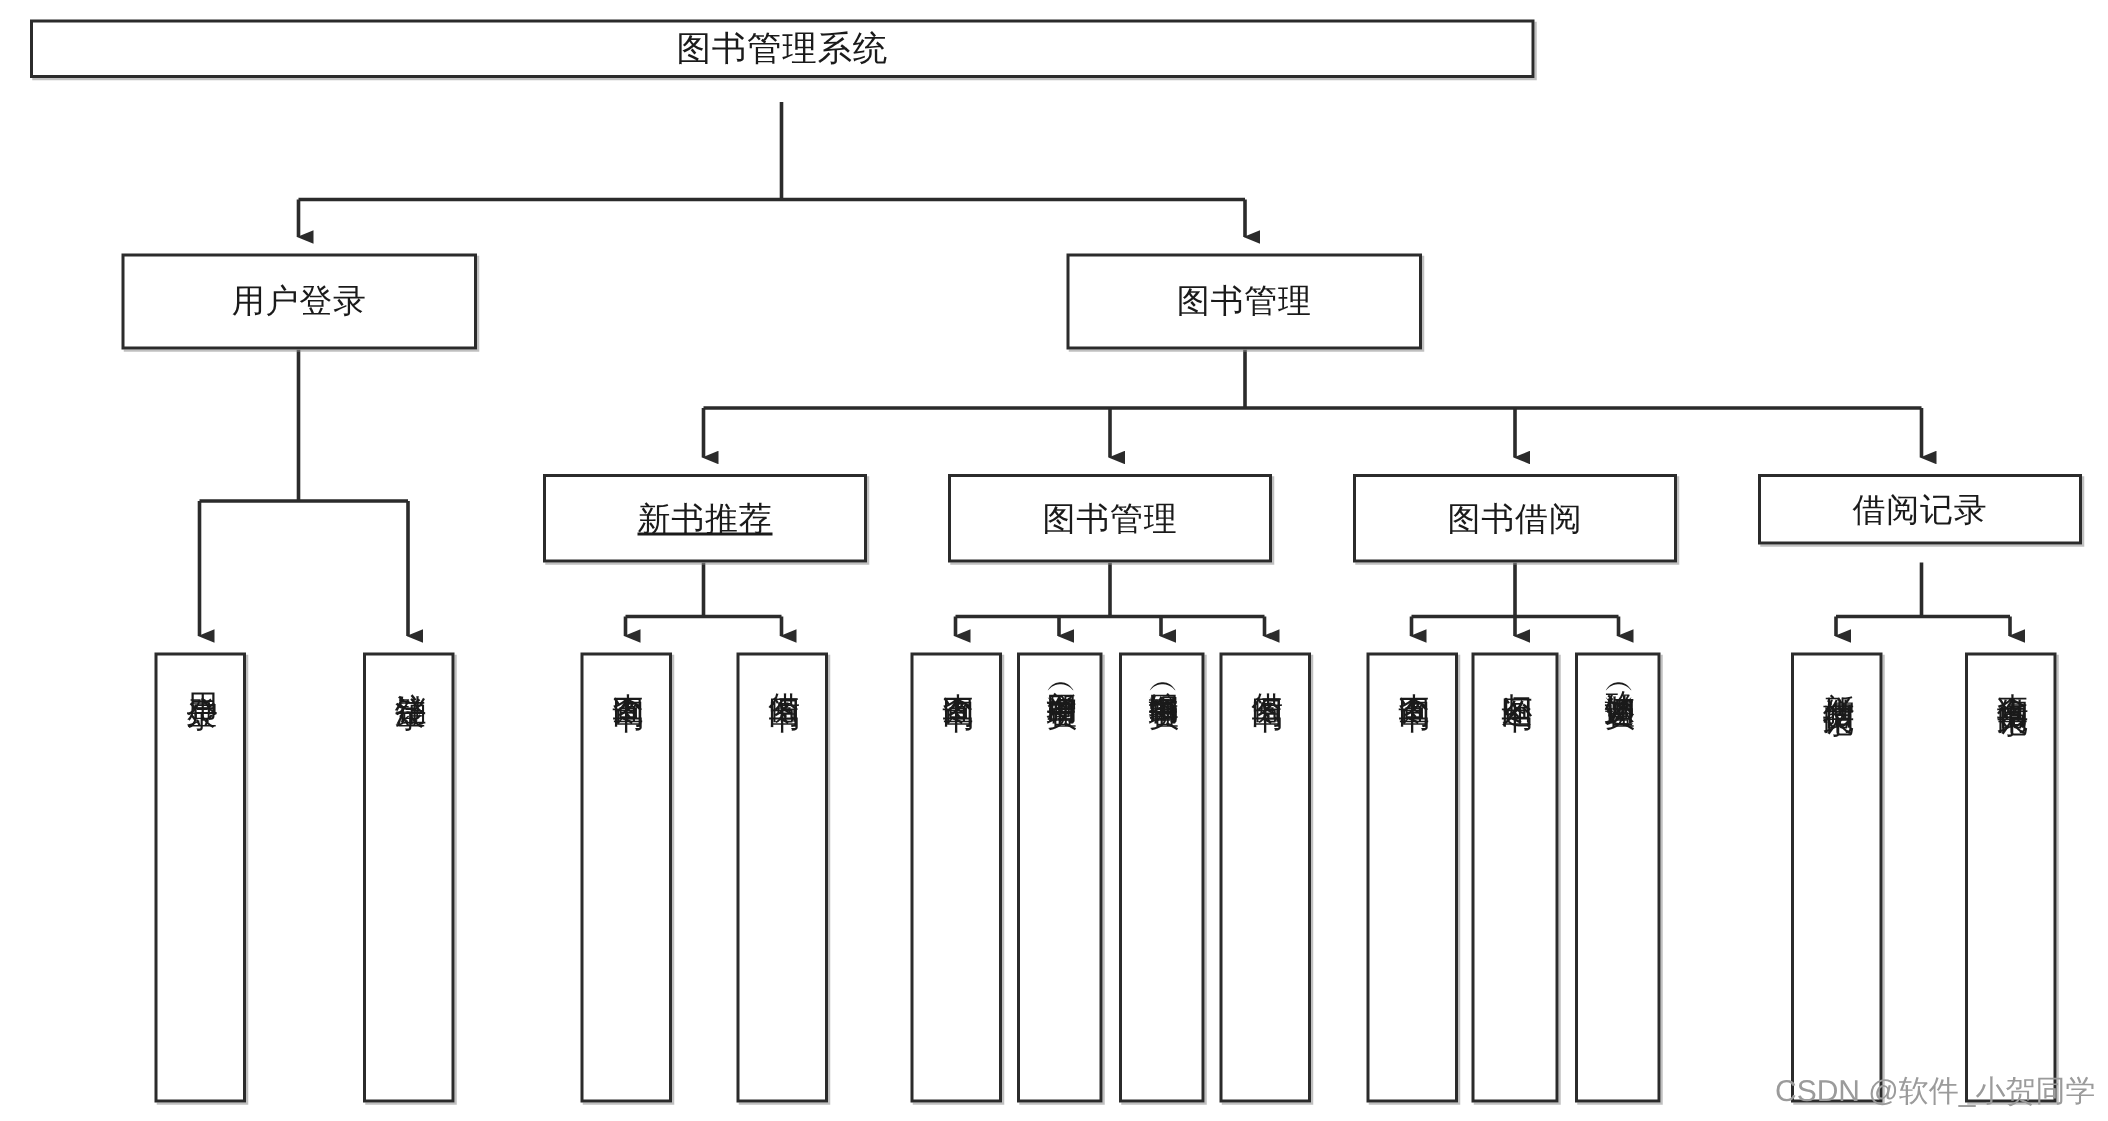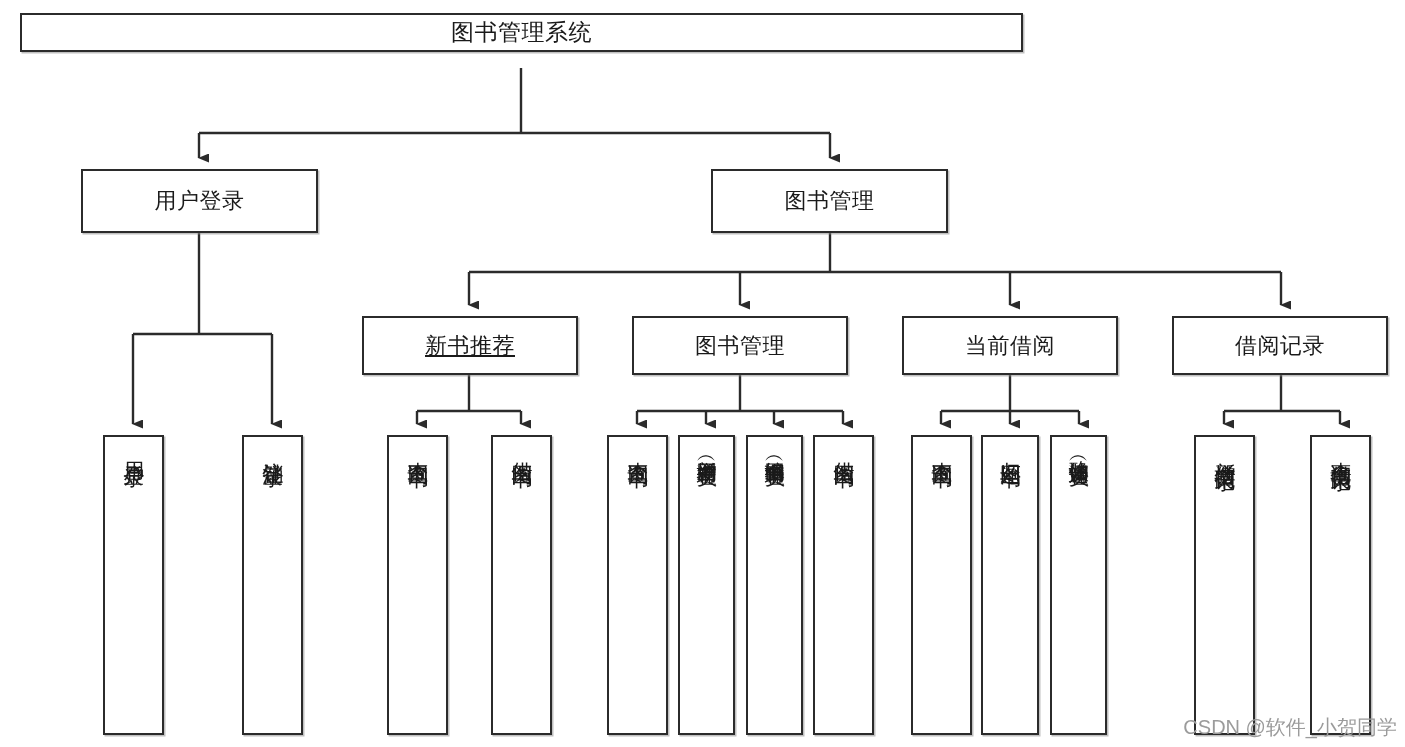--- a/index.html
+++ b/index.html
@@ -150,23 +150,23 @@
     <span class="node-label">图书管理</span>
   </div>
 
   <div class="node h-node" style="left:362px; top:316px; width:216px; height:59px;text-decoration:underline;">
     <span class="node-label">新书推荐</span>
   </div>
   <div class="node h-node" style="left:632px; top:316px; width:216px; height:59px;">
     <span class="node-label">图书管理</span>
   </div>
   <div class="node h-node" style="left:902px; top:316px; width:216px; height:59px;">
-    <span class="node-label">当前借阅</span>
-  </div>
-  <div class="node h-node" style="left:1172px; top:316px; width:216px; height:59px;">
+    <span class="node-label">图书借阅</span>
+  </div>
+  <div class="node h-node" style="left:1172px; top:316px; width:216px; height:47px;">
     <span class="node-label">借阅记录</span>
   </div>
 
   <div class="node v-node" style="left:103px; top:435px; width:61px; height:300px;">
     <span class="node-label">用户登录</span>
   </div>
   <div class="node v-node" style="left:242px; top:435px; width:61px; height:300px;">
     <span class="node-label">注销登录</span>
   </div>
 

